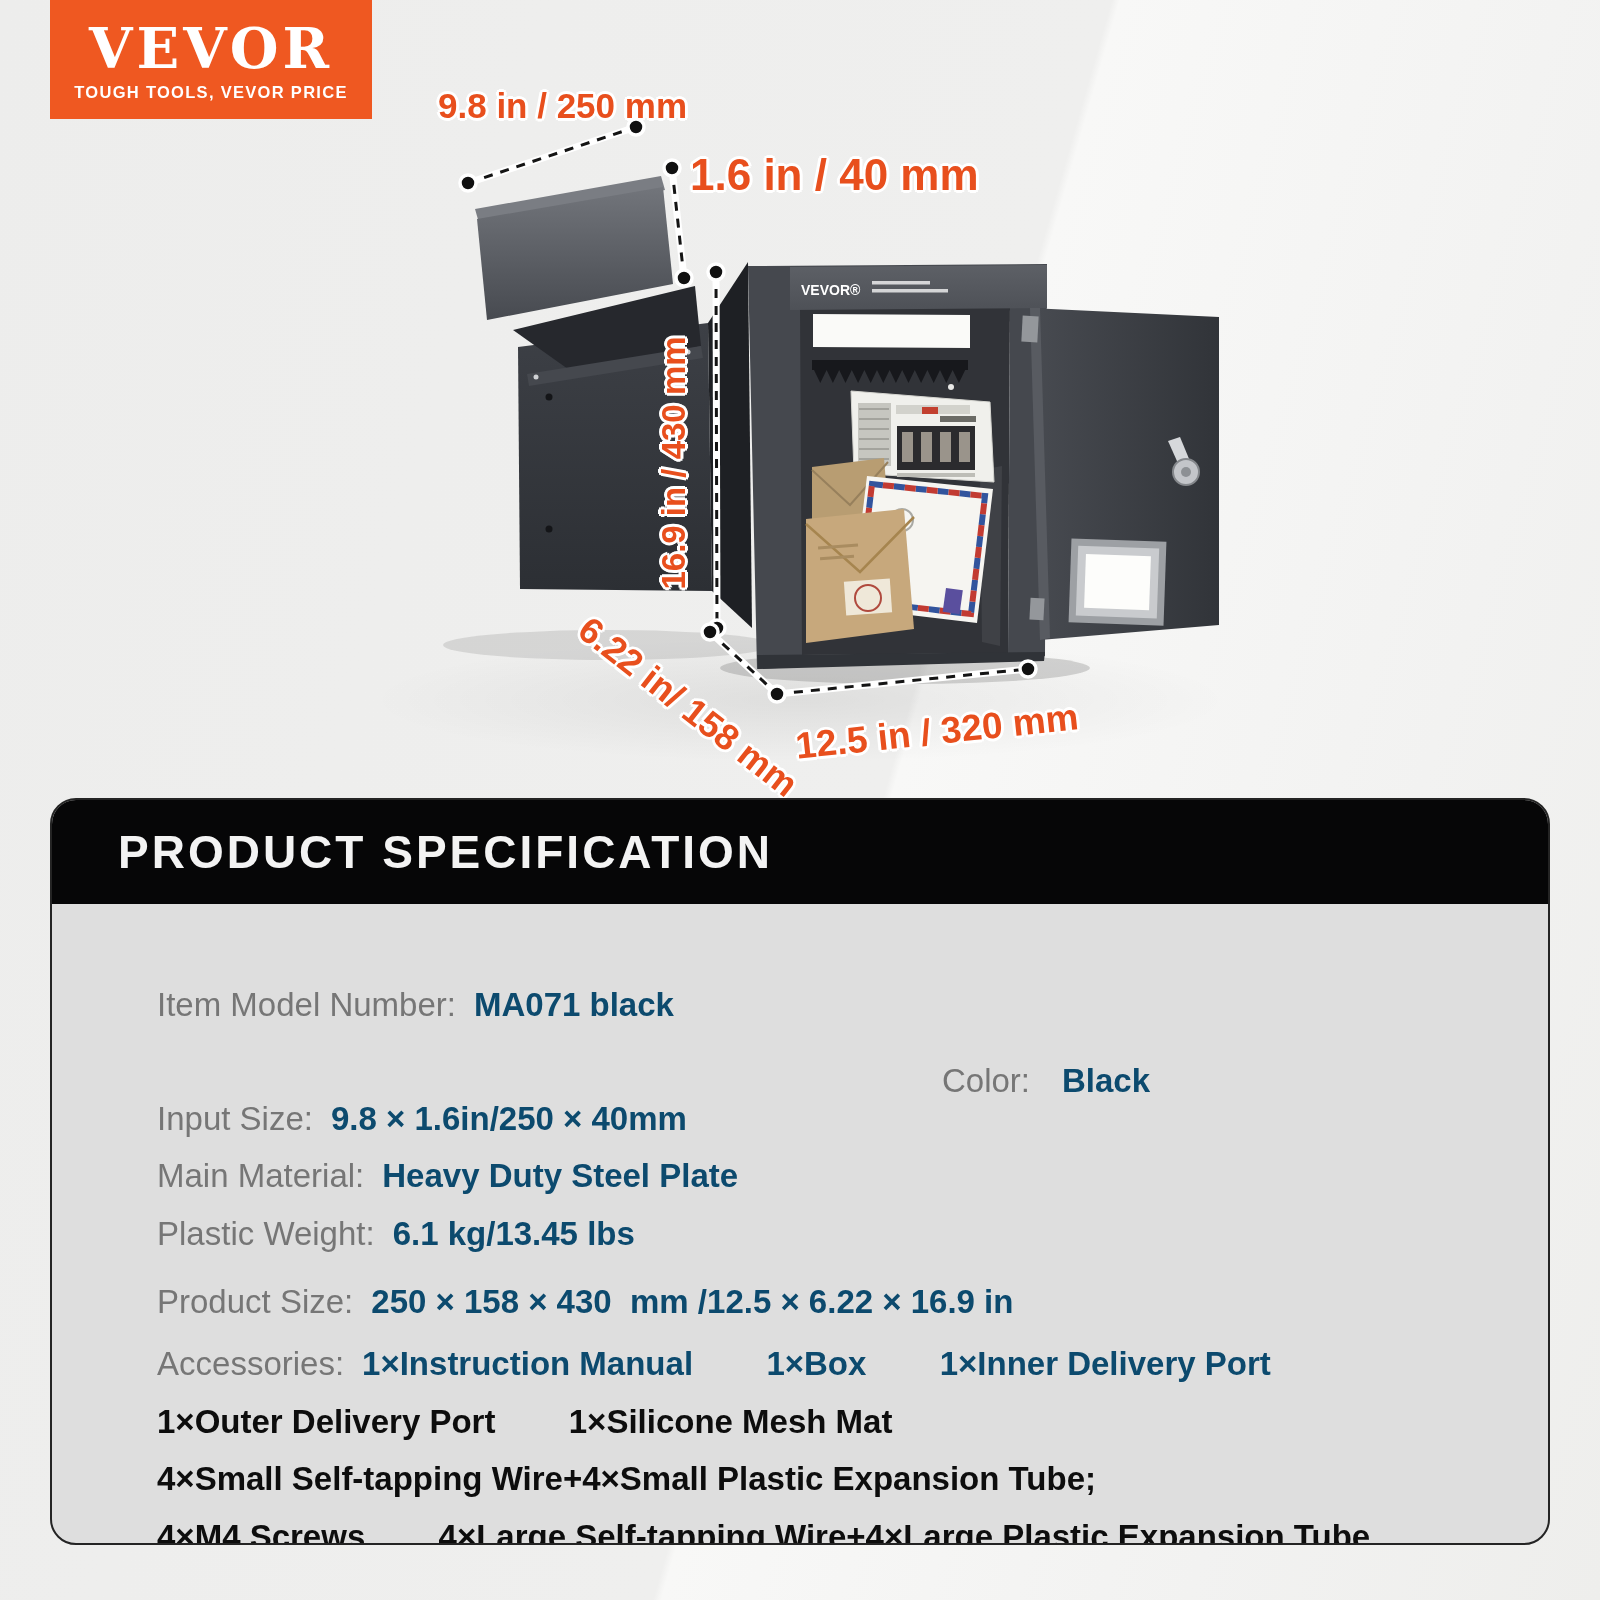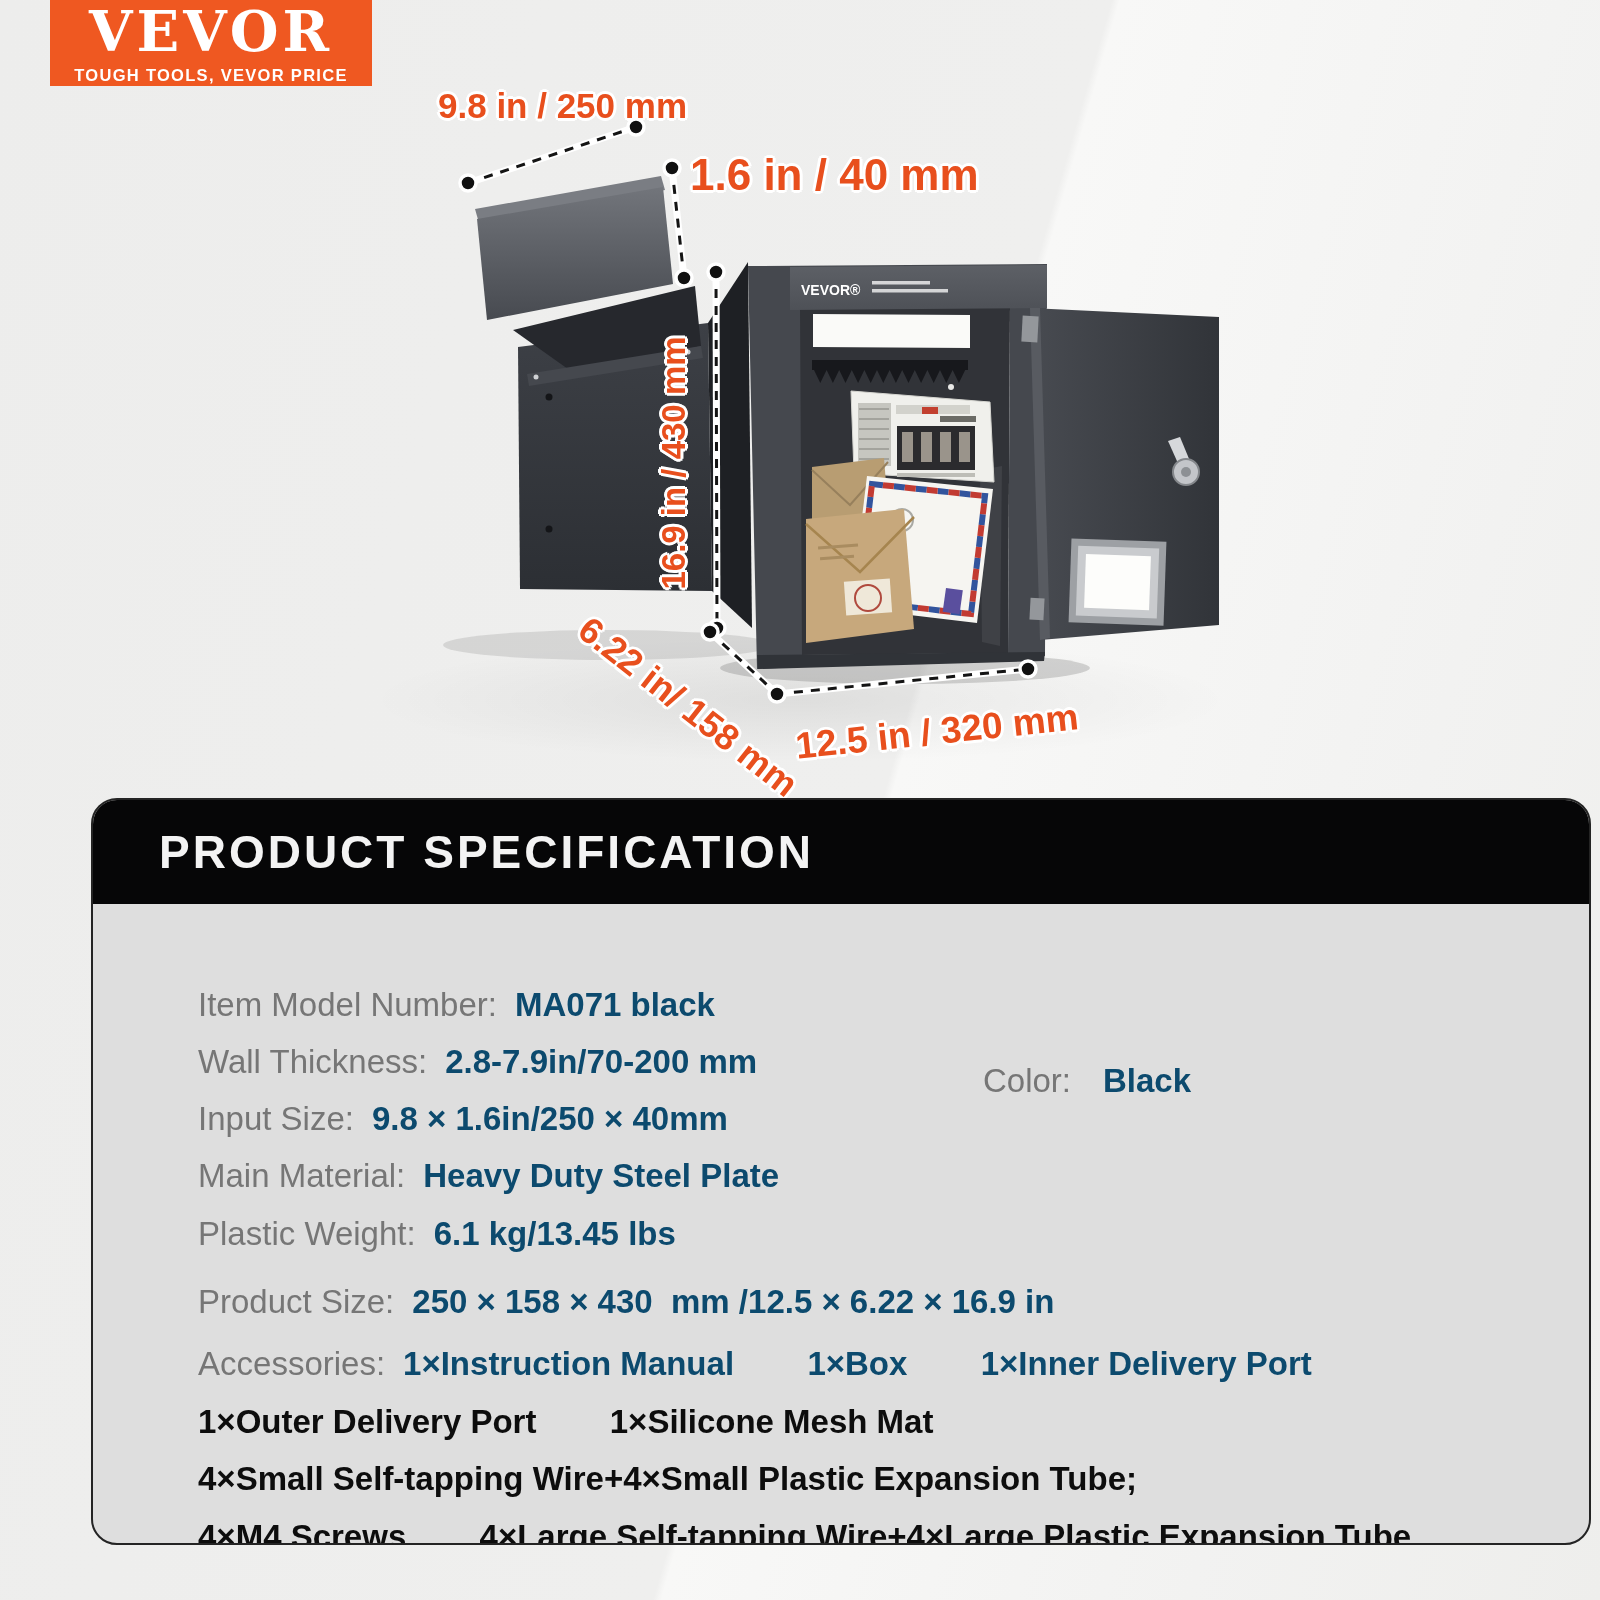--- a/index.html
+++ b/index.html
@@ -1,37 +1,37 @@
 <!DOCTYPE html>
 <html><head>
 <meta charset="utf-8">
 <style>
   html,body{margin:0;padding:0;}
   .canvas{position:relative;width:1600px;height:1600px;overflow:hidden;
     font-family:"Liberation Sans",sans-serif;
     background:linear-gradient(106deg,#ededec 0%,#efefee 54%,#f8f8f7 54.4%,#f2f2f1 80%,#eeeeec 100%);}
   
-  .logo{position:absolute;left:50px;top:0;width:322px;height:86px;background:#ef5821;
+  .logo{position:absolute;left:50px;top:0;width:322px;height:119px;background:#ef5821;
     display:flex;flex-direction:column;align-items:center;justify-content:center;}
   .logo-brand{color:#fff;font-family:"DejaVu Serif",serif;font-weight:bold;font-size:56px;
     letter-spacing:4px;line-height:1;margin-top:2px;}
   .logo-tagline{color:#fff;font-weight:bold;font-size:16.5px;letter-spacing:1.3px;margin-top:7px;}
   
   .photo{position:absolute;left:0;top:0;width:1600px;height:800px;}
   .dim{position:absolute;font-weight:bold;color:#e84f1d;white-space:nowrap;
     text-shadow:-3px 0 0 #fff,3px 0 0 #fff,0 -3px 0 #fff,0 3px 0 #fff,
       -2px -2px 0 #fff,2px -2px 0 #fff,-2px 2px 0 #fff,2px 2px 0 #fff;}
   .dim-top{left:438px;top:86px;font-size:35px;}
   .dim-slot{left:690px;top:150px;font-size:44px;}
   .dim-height{left:494px;top:444px;width:360px;text-align:center;font-size:33px;transform:rotate(-90deg);}
   .dim-depth{left:538px;top:686px;width:300px;text-align:center;font-size:36px;transform:rotate(38deg);}
   .dim-width{left:777px;top:711px;width:320px;text-align:center;font-size:37px;transform:rotate(-6deg);}
   
   .panel{position:absolute;left:50px;top:798px;width:1500px;height:747px;box-sizing:border-box;
-    background:#dedede;border:2px solid #242424;border-radius:26px;overflow:hidden;margin-left:41px;}
+    background:#dedede;border:2px solid #242424;border-radius:26px;overflow:hidden;}
   .panel-header{height:104px;background:#060607;display:flex;align-items:center;padding-left:66px;}
   .panel-title{color:#f3f3f3;font-size:46px;font-weight:bold;letter-spacing:3px;}
   .row{position:absolute;left:50px;right:30px;height:44px;font-size:33px;white-space:pre-wrap;}
   .lbl{color:#767676;}
   .val{color:#0c4a6e;font-weight:bold;margin-left:18px;}
   .cont{color:#0d0d0d;font-weight:bold;}
   .abs{position:absolute;top:0;}
 </style>
 </head>
 <body>
@@ -205,23 +205,20 @@
   </div>
 
   <div class="panel">
     <div class="panel-header">
       <div class="panel-title">PRODUCT SPECIFICATION</div>
     </div>
 
     <div class="row" style="top:148px">
       <span class="lbl">Item Model Number:</span><span class="val">MA071 black</span>
     </div>
-    <div class="row" style="top:205px">
-      <span class="lbl">Wall Thickness:</span><span class="val">2.8-7.9in/70-200 mm</span>
-    </div>
     <div class="row" style="top:262px">
       <span class="lbl">Input Size:</span><span class="val">9.8 × 1.6in/250 × 40mm</span>
       <span class="lbl abs" style="left:840px">Color:</span>
       <span class="val abs" style="left:942px">Black</span>
     </div>
     <div class="row" style="top:319px">
       <span class="lbl">Main Material:</span><span class="val">Heavy Duty Steel Plate</span>
     </div>
     <div class="row" style="top:377px">
       <span class="lbl">Plastic Weight:</span><span class="val">6.1 kg/13.45 lbs</span>

